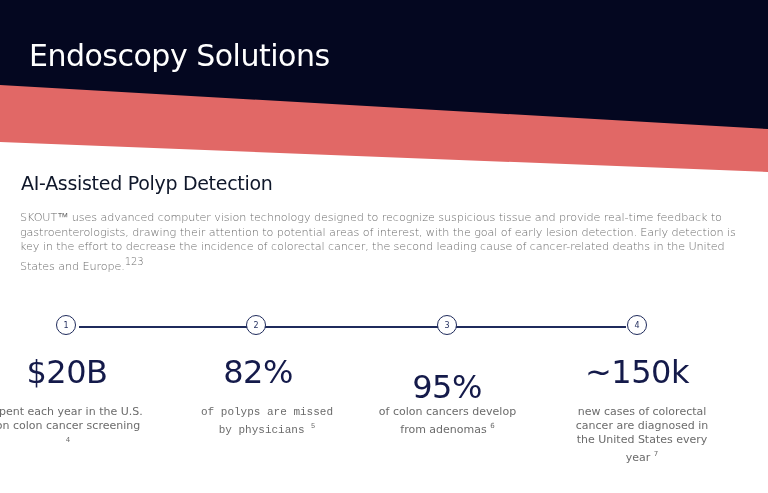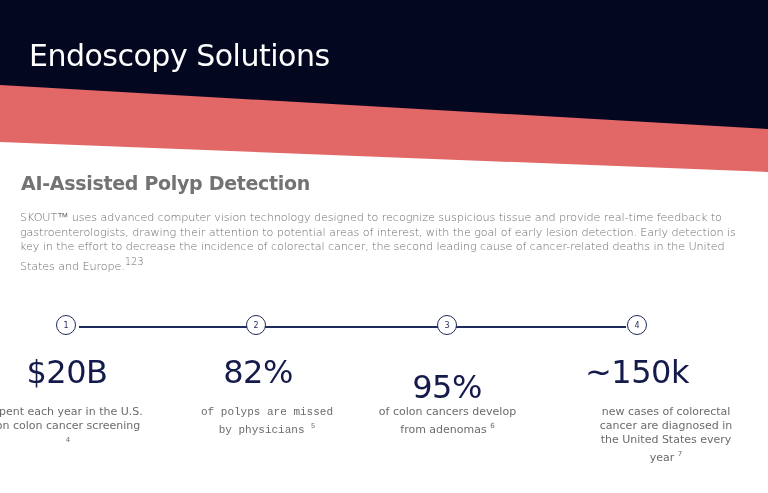--- a/index.html
+++ b/index.html
@@ -11,21 +11,21 @@
   .hero { position: absolute; left: 0; top: 0; width: 768px; height: 175px; }
   .hero svg { position: absolute; left: 0; top: 0; }
   .hero-title {
     position: absolute; left: 29px; top: 10px;
     color: #ffffff; font-size: 30px; font-weight: normal; letter-spacing: -0.5px;
     font-family: "DejaVu Sans", sans-serif;
     margin-top: 28px;
   }
   .section-title {
     position: absolute; left: 21px; top: 172px;
-    color: #737373; font-size: 19px; letter-spacing: -0.3px; font-weight: bold;
+    color: #0f172a; font-size: 19px; letter-spacing: -0.3px;
   }
   .intro {
     position: absolute; left: 20px; top: 211px; width: 720px;
     color: #6b6b6b; font-size: 11.2px; line-height: 14.5px; letter-spacing: -0.1px;
     font-family: "DejaVu Sans", sans-serif; font-weight: 300;
   }
   .intro sup { font-size: 10px; }
   .timeline-line {
     position: absolute; left: 79px; top: 326px; width: 547px; height: 2px;
     background: #1f2b5c;
@@ -78,13 +78,13 @@
   </div>
 
 <div class="stat-value" style="left:-23px;">$20B</div>
 <div class="stat-value" style="left:168px;">82%</div>
 <div class="stat-value" style="left:357px;margin-top:15px;">95%</div>
 <div class="stat-value" style="left:547px;">~150k</div>
 
 <div class="stat-desc" style="left:-7px; width:150px;"><span>spent each year in the U.S. on colon cancer screening</span> <sup>4</sup></div>
 <div class="stat-desc" style="left:192px; width:150px;font-family:Liberation Mono, monospace;"><span>of polyps are missed by physicians</span> <sup>5</sup></div>
 <div class="stat-desc" style="left:370px; width:155px;"><span>of colon cancers develop from adenomas</span> <sup>6</sup></div>
-<div class="stat-desc" style="left:572px; width:140px;margin-left:24px;"><span>new cases of colorectal cancer are diagnosed in the United States every year</span> <sup>7</sup></div>
+<div class="stat-desc" style="left:572px; width:140px;"><span>new cases of colorectal cancer are diagnosed in the United States every year</span> <sup>7</sup></div>
 
 </body></html>

